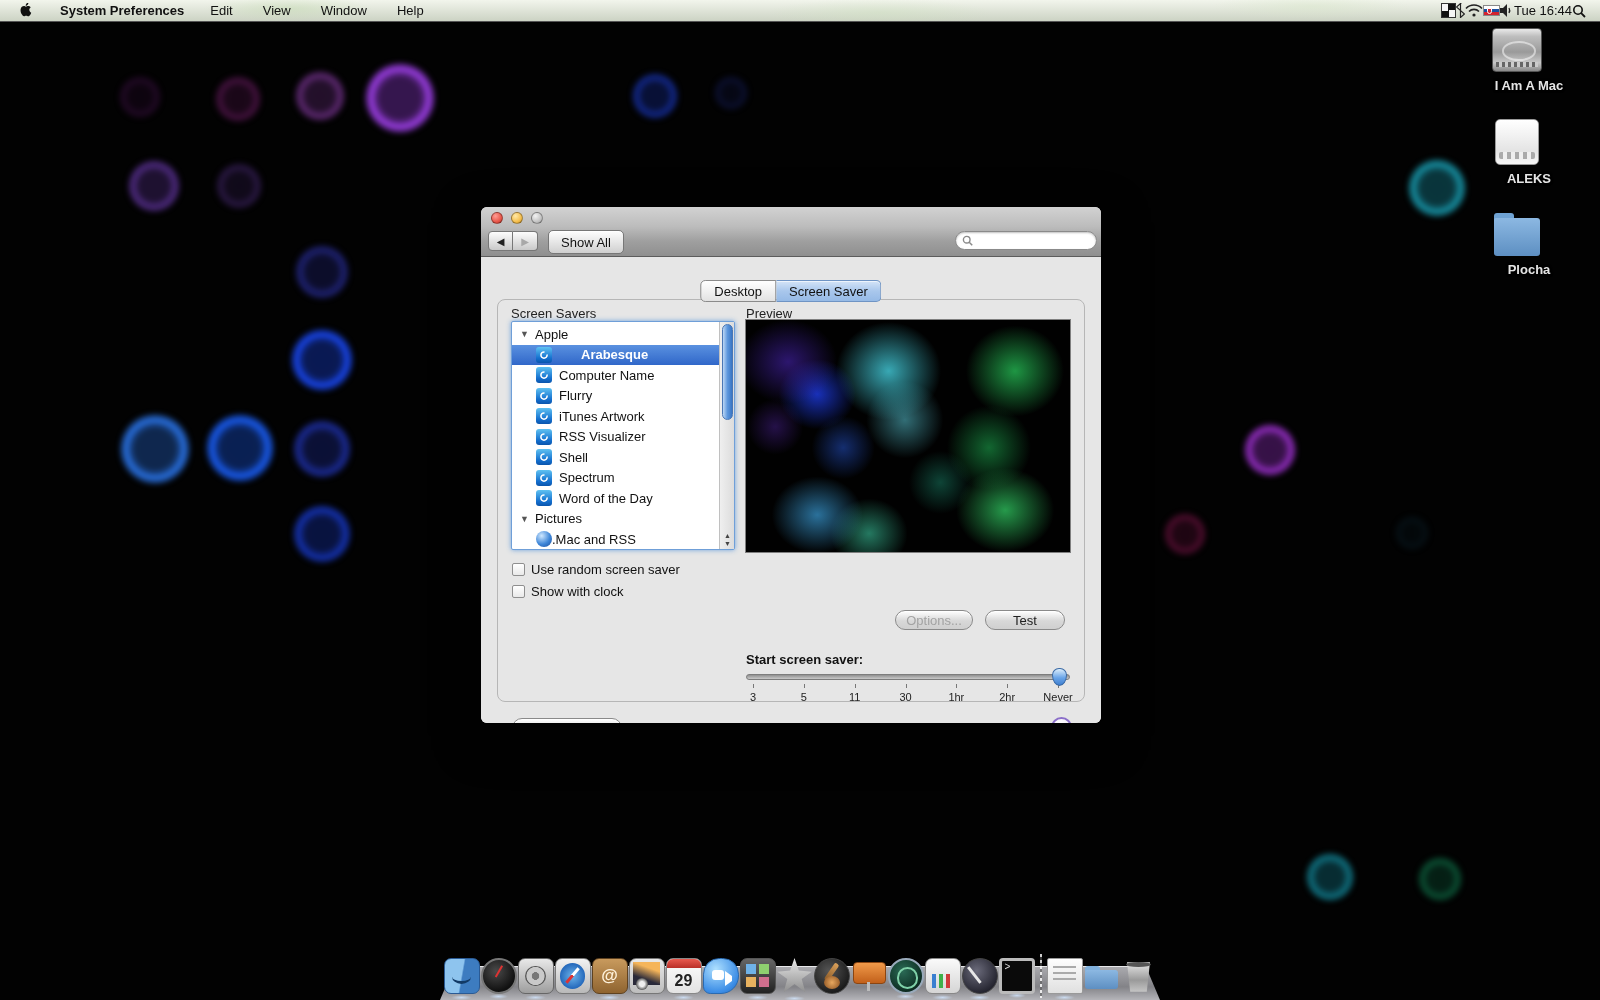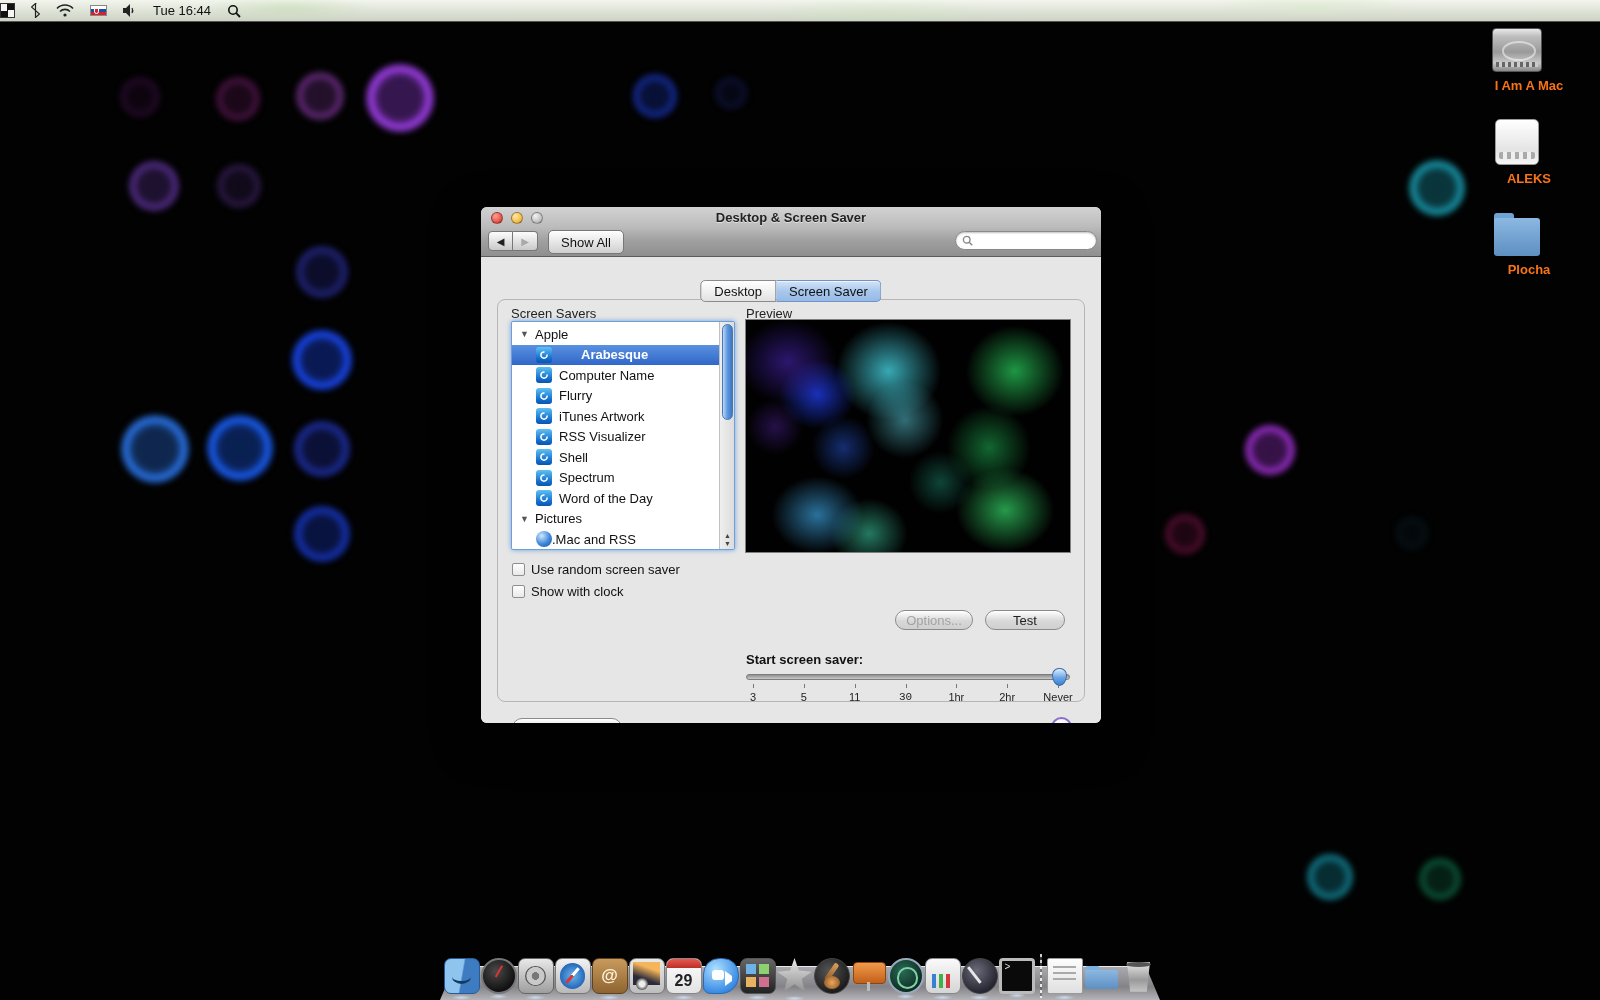--- a/index.html
+++ b/index.html
@@ -15,33 +15,33 @@
     background:
       radial-gradient(120px 18px at 18% 40%, rgba(190,215,170,.45), transparent 70%),
       radial-gradient(160px 20px at 55% 60%, rgba(205,225,190,.4), transparent 70%),
       radial-gradient(140px 18px at 82% 30%, rgba(215,230,200,.45), transparent 70%),
       linear-gradient(180deg,#f2f5ec, #ccd3c4);
     border-bottom:1px solid #555;
     display:flex; align-items:center; font-size:13px; color:#111; }
   #menubar .left { display:flex; align-items:center; gap:26px; padding-left:20px; flex:1; }
   #menubar .appname { font-weight:bold; }
   #menubar .menu-item { cursor:default; }
-  #menubar .right { display:flex; align-items:center; gap:16px; padding-right:22px;text-align:right; }
+  #menubar .right { display:flex; align-items:center; padding-right:14px;text-align:right; }
   #menubar svg { display:block; }
   .flag-icon { width:17px; height:11px; border:1px solid #888; position:relative;
     background:linear-gradient(180deg,#fff 33%, #1b4fa0 33% 66%, #d3232e 66%); }
   .flag-icon i { position:absolute; left:3px; top:2px; width:5px; height:6px; background:#d3232e;
     border:1px solid #fff; border-radius:0 0 3px 3px; }
   .input-src-icon { width:15px; height:15px; background:conic-gradient(#111 0 25%, #f5f5f5 25% 50%, #111 50% 75%, #f5f5f5 75%); border:1px solid #333; }
   #menubar .clock { font-size:13px; }
 
   
   #desktop-icons { position:absolute; top:28px; right:18px; width:130px; z-index:5; }
   .desk-icon { display:flex; flex-direction:column; align-items:center; margin-bottom:26px; cursor:default; }
-  .desk-label { color:#f97316; font-size:13px; font-weight:bold; margin-top:6px;
+  .desk-label { color:#e5e5e5; font-size:13px; font-weight:bold; margin-top:6px;
     text-shadow:0 1px 2px #000, 0 0 3px #000; text-align:center;padding-left:24px; }
   .di-internal-drive { width:50px; height:44px; border-radius:4px;
     background:linear-gradient(180deg,#e9e9e9 0%,#bdbdbd 18%,#9a9a9a 55%,#c7c7c7 80%,#8a8a8a 100%);
     border:1px solid #555; position:relative; }
   .di-internal-drive:before { content:''; position:absolute; left:18%; top:28%; width:64%; height:38%;
     border-radius:50%; border:2px solid rgba(255,255,255,.5); }
   .di-internal-drive:after { content:''; position:absolute; left:6%; bottom:4px; width:88%; height:5px;
     background:repeating-linear-gradient(90deg,#666 0 3px, #ccc 3px 6px); }
   .di-external-drive { width:44px; height:46px; border-radius:5px;
     background:linear-gradient(180deg,#ffffff,#e4e4e4 70%,#f6f6f6);
@@ -287,20 +287,34 @@
     <div class="wp-circle" style="left: 715px; top: 77px; height: 32px; width: 32px; background: radial-gradient(circle, rgba(25, 35, 110, 0.176) 0px, rgba(25, 35, 110, 0.176) 45%, rgba(25, 35, 110, 0.5) 58%, rgba(25, 35, 110, 0.5) 66%, transparent 75%);"></div>
     <div class="wp-circle" style="left: 1245px; top: 425px; height: 50px; width: 50px; background: radial-gradient(circle, rgba(160, 50, 210, 0.333) 0px, rgba(160, 50, 210, 0.333) 45%, rgba(160, 50, 210, 0.95) 58%, rgba(160, 50, 210, 0.95) 66%, transparent 75%);"></div>
     <div class="wp-circle" style="left: 1165px; top: 514px; height: 40px; width: 40px; background: radial-gradient(circle, rgba(130, 20, 75, 0.227) 0px, rgba(130, 20, 75, 0.227) 45%, rgba(130, 20, 75, 0.65) 58%, rgba(130, 20, 75, 0.65) 66%, transparent 75%);"></div>
     <div class="wp-circle" style="left: 1396px; top: 517px; height: 32px; width: 32px; background: radial-gradient(circle, rgba(15, 45, 60, 0.14) 0px, rgba(15, 45, 60, 0.14) 45%, rgba(15, 45, 60, 0.4) 58%, rgba(15, 45, 60, 0.4) 66%, transparent 75%);"></div>
     <div class="wp-circle" style="left: 1409px; top: 160px; height: 56px; width: 56px; background: radial-gradient(circle, rgba(25, 155, 175, 0.333) 0px, rgba(25, 155, 175, 0.333) 45%, rgba(25, 155, 175, 0.95) 58%, rgba(25, 155, 175, 0.95) 66%, transparent 75%);"></div>
     <div class="wp-circle" style="left: 1307px; top: 854px; height: 46px; width: 46px; background: radial-gradient(circle, rgba(20, 145, 165, 0.298) 0px, rgba(20, 145, 165, 0.298) 45%, rgba(20, 145, 165, 0.85) 58%, rgba(20, 145, 165, 0.85) 66%, transparent 75%);"></div>
     <div class="wp-circle" style="left: 1419px; top: 858px; height: 42px; width: 42px; background: radial-gradient(circle, rgba(15, 125, 80, 0.243) 0px, rgba(15, 125, 80, 0.243) 45%, rgba(15, 125, 80, 0.7) 58%, rgba(15, 125, 80, 0.7) 66%, transparent 75%);"></div>
   </div>
 
 <div id="menubar">
+  <div class="left">
+    <span>
+      <svg width="14" height="16" viewBox="0 0 14 16">
+          <path fill="#111" d="M11.6 8.5c0-2 1.6-2.9 1.7-3-0.9-1.4-2.4-1.6-2.9-1.6-1.2-.1-2.4.7-3 .7-.6 0-1.6-.7-2.6-.7C3.4 4 2.1 4.7 1.4 6-0.1 8.6 1 12.4 2.4 14.5c.7 1 1.5 2.1 2.6 2.1 1 0 1.4-.7 2.7-.7 1.3 0 1.6.7 2.7.7 1.1 0 1.8-1 2.5-2 .8-1.2 1.1-2.3 1.1-2.4-.1 0-2.4-1-2.4-3.7zM9.6 2.2c.6-.7 1-1.7.9-2.7-.9 0-1.9.6-2.5 1.3-.5.6-1 1.6-.9 2.6 1 .1 2-.5 2.5-1.2z" transform="scale(0.8)"></path>
+        </svg>
+    </span>
+    <span class="appname">System Preferences</span>
+    <span id="menus" style="display:flex; gap:30px;">
+        <span class="menu-item">Edit</span>
+        <span class="menu-item">View</span>
+        <span class="menu-item">Window</span>
+        <span class="menu-item">Help</span>
+      </span>
+  </div>
   <div class="right">
     <span class="input-src-icon"></span>
     <span>
       <svg width="9" height="15" viewBox="0 0 9 15">
           <path d="M4.5 0.5v14l4-3.5-8-7 8-7-4 3.5v14" stroke="#222" stroke-width="1.2" fill="none" transform="translate(0,0.0)"></path>
         </svg>
     </span>
     <span>
       <svg width="18" height="13" viewBox="0 0 18 13">
         <path d="M1 4.5 A11 11 0 0 1 17 4.5" stroke="#222" stroke-width="1.6" fill="none"></path>
@@ -342,21 +356,20 @@
     </div>
   </div>
 
 <div id="window">
   <div id="titlebar">
     <div class="traffic">
       <span class="tl red"></span>
       <span class="tl yellow"></span>
       <span class="tl gray"></span>
     </div>
-    <div id="window-title">Desktop &amp; Screen Saver</div>
     <div class="nav-group">
       <span class="nav-btn back">◀</span>
       <span class="nav-btn fwd">▶</span>
     </div>
     <span id="show-all-btn">Show All</span>
     <div id="search-field">
       <svg width="11" height="11" viewBox="0 0 14 14">
           <circle cx="6" cy="6" r="4.2" stroke="#8a8a8a" stroke-width="1.8" fill="none"></circle>
           <line x1="9.2" y1="9.2" x2="13" y2="13" stroke="#8a8a8a" stroke-width="2"></line>
         </svg>
@@ -481,21 +494,21 @@
     <span id="slider-label">Start screen saver:</span>
     <div id="slider-track"></div>
     <div id="slider-ticks">
         <div class="tick-mark" style="left: 272px;"></div>
         <div class="tick-label" style="left: 272px;">3</div>
         <div class="tick-mark" style="left: 322.833px;"></div>
         <div class="tick-label" style="left: 322.833px;">5</div>
         <div class="tick-mark" style="left: 373.667px;"></div>
         <div class="tick-label" style="left: 373.667px;">11</div>
         <div class="tick-mark" style="left: 424.5px;"></div>
-        <div class="tick-label" style="left: 424.5px; font-family: Liberation Mono, monospace;">30</div>
+        <div class="tick-label" style="left: 424.5px;">30</div>
         <div class="tick-mark" style="left: 475.333px;"></div>
         <div class="tick-label" style="left: 475.333px;">1hr</div>
         <div class="tick-mark" style="left: 526.167px;"></div>
         <div class="tick-label" style="left: 526.167px;">2hr</div>
         <div class="tick-mark" style="left: 577px;"></div>
         <div class="tick-label" style="left: 577px;">Never</div>
       </div>
     <div id="slider-thumb"></div>
 
     <span class="aqua-btn" id="hotcorners-btn">Hot Corners...</span>

